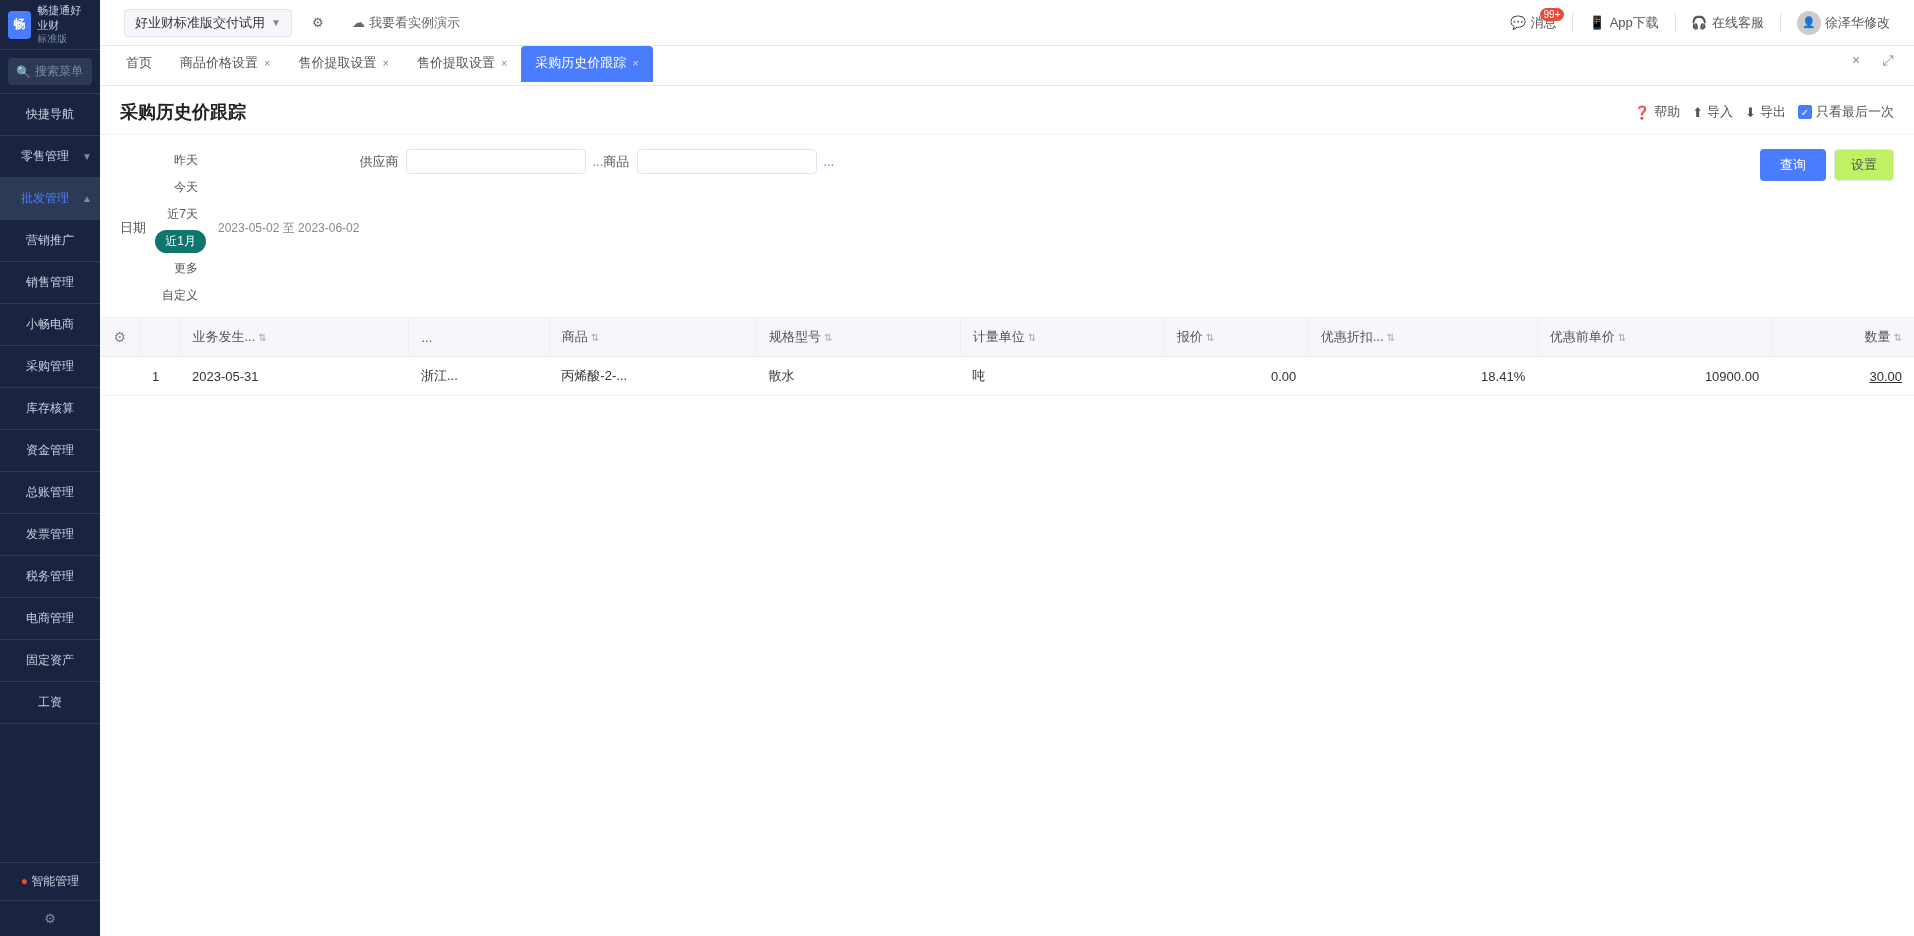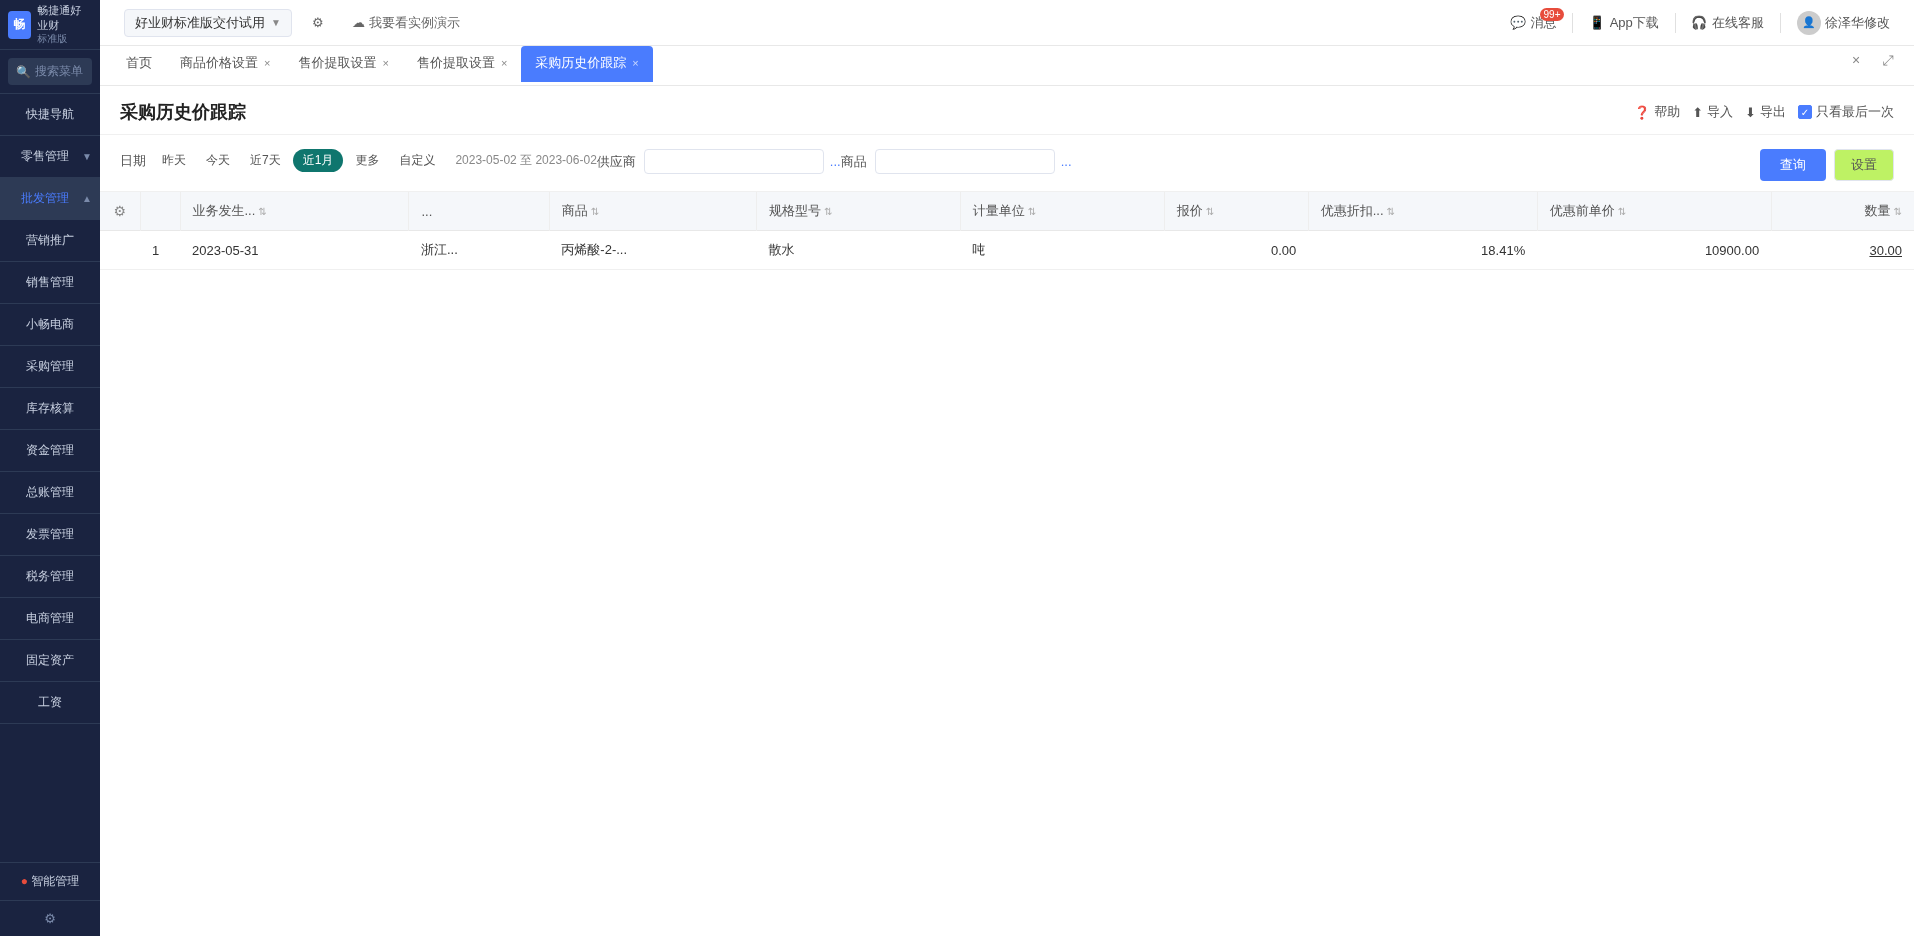--- a/index.html
+++ b/index.html
@@ -204,21 +204,21 @@
     .filter-area {
       padding: 14px 20px 10px 20px;
       display: flex; align-items: flex-start; gap: 0;
       border-bottom: 1px solid #f0f0f0;
       flex-wrap: wrap;
     }
     .filter-group {
       display: flex; align-items: center; gap: 8px;
     }
     .filter-label { color: #555; font-size: 13px; white-space: nowrap; }
-    .date-btns { display: flex; align-items: flex-end; gap: 4px; }
+    .date-btns { display: flex; align-items: flex-end; gap: 4px; flex-direction: column; }
     .date-btn {
       padding: 3px 8px; border-radius: 3px;
       font-size: 12px; cursor: pointer;
       color: #555; background: transparent;
       border: none;
     }
     .date-btn.active {
       background: #0f766e;
       color: white;
       border-radius: 12px;

